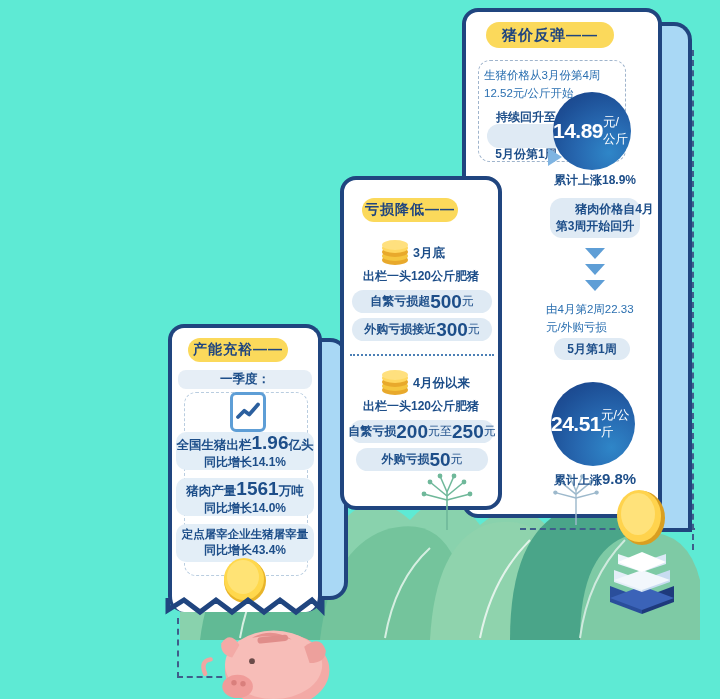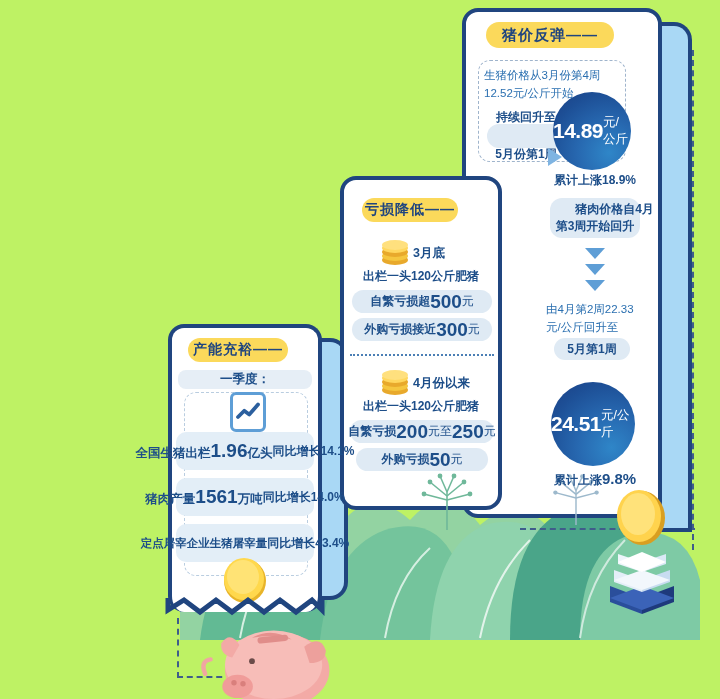--- a/index.html
+++ b/index.html
@@ -1,33 +1,33 @@
 <!DOCTYPE html>
 <html><head>
 <meta charset="utf-8">
 <style>
   html,body{margin:0;padding:0;background:#ffffff;}
   body{width:720px;height:699px;overflow:hidden;font-family:"Liberation Sans","DejaVu Sans",sans-serif;}
-  #stage{position:relative;width:720px;height:699px;background:#bef264;overflow:hidden;}
+  #stage{position:relative;width:720px;height:699px;background:#5eead4;overflow:hidden;}
 
   
   .panel{position:absolute;background:#ffffff;border:4px solid #20457f;border-radius:16px;box-sizing:border-box;z-index:6;}
   .tab{position:absolute;background:#a9d8f5;border:4px solid #20457f;box-sizing:border-box;z-index:4;}
 
   
   .pill{position:absolute;background:#fbd95b;border-radius:14px;display:flex;align-items:center;
         justify-content:center;color:#20457f;font-weight:bold;letter-spacing:1px;z-index:9;}
 
   .ctext{position:absolute;color:#2a6fb0;text-align:center;z-index:9;white-space:nowrap;}
   .dkblue{color:#1d4e89;}
   .bluebar{position:absolute;background:#dfeaf4;border-radius:12px;display:flex;align-items:center;
            justify-content:center;color:#1d4e89;z-index:9;white-space:nowrap;}
   .bluebar .big{font-size:19px;font-weight:bold;}
   .bluebar .sm{font-size:12px;}
-  .lightrow{position:absolute;background:#e3eef7;border-radius:10px;display:flex;
+  .lightrow{position:absolute;background:#e3eef7;border-radius:10px;display:flex;flex-direction:column;
             align-items:center;justify-content:center;color:#1d4e89;z-index:9;}
   .lightrow .l1{font-size:12.5px;font-weight:bold;white-space:nowrap;}
   .lightrow .l2{font-size:12px;font-weight:bold;white-space:nowrap;}
   .lightrow .num{font-size:19px;}
 
   .dashbox{position:absolute;border:1.6px dashed #9fb4cc;border-radius:12px;z-index:7;}
   .dotline{position:absolute;border-top:2px dotted #4b7fb5;z-index:8;}
   .dashline{position:absolute;border-left:2.5px dashed #3f5d8a;z-index:3;}
   .dashline-h{position:absolute;border-top:2.5px dashed #3f5d8a;z-index:3;}
 
@@ -151,21 +151,21 @@
   <div class="bluebar" style="left:550px;top:198px;width:90px;height:40px;flex-direction:column;">
     <span class="sm" style="font-weight:bold;margin-left:39px;">猪肉价格自4月</span>
     <span class="sm" style="font-weight:bold;">第3周开始回升</span>
   </div>
 
   <div class="tri" style="left:585px;top:248px;"></div>
   <div class="tri" style="left:585px;top:264px;"></div>
   <div class="tri" style="left:585px;top:280px;"></div>
 
   <div class="ctext" style="left:546px;top:302px;width:110px;font-size:11.5px;text-align:left;">由4月第2周22.33</div>
-  <div class="ctext" style="left:546px;top:320px;width:110px;font-size:11.5px;text-align:left;">元/公斤回升至</div>
+  <div class="ctext" style="left:546px;top:320px;width:110px;font-size:11.5px;text-align:left;">元/外购亏损</div>
 
   <div class="bluebar" style="left:554px;top:338px;width:76px;height:22px;">
     <span class="sm" style="font-weight:bold;">5月第1周</span>
   </div>
 
   <div class="circ" style="left:551px;top:382px;width:84px;height:84px;">
     <span class="n">24.51</span>
     <span class="u">元/公斤</span>
   </div>
 

